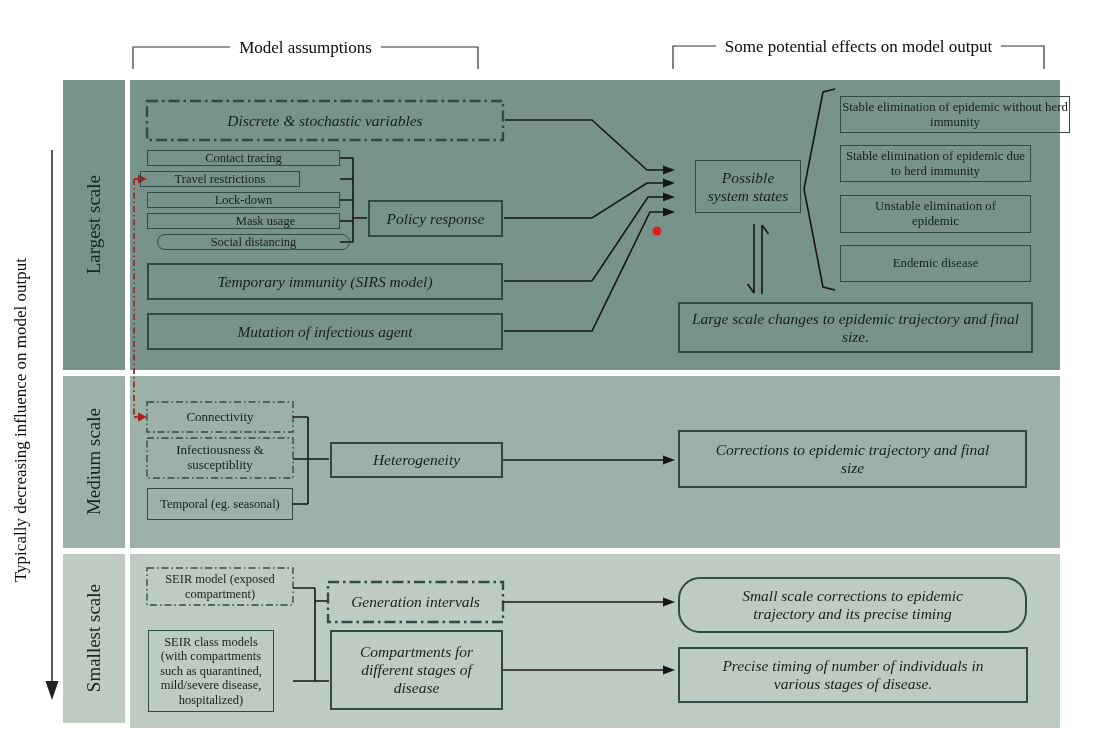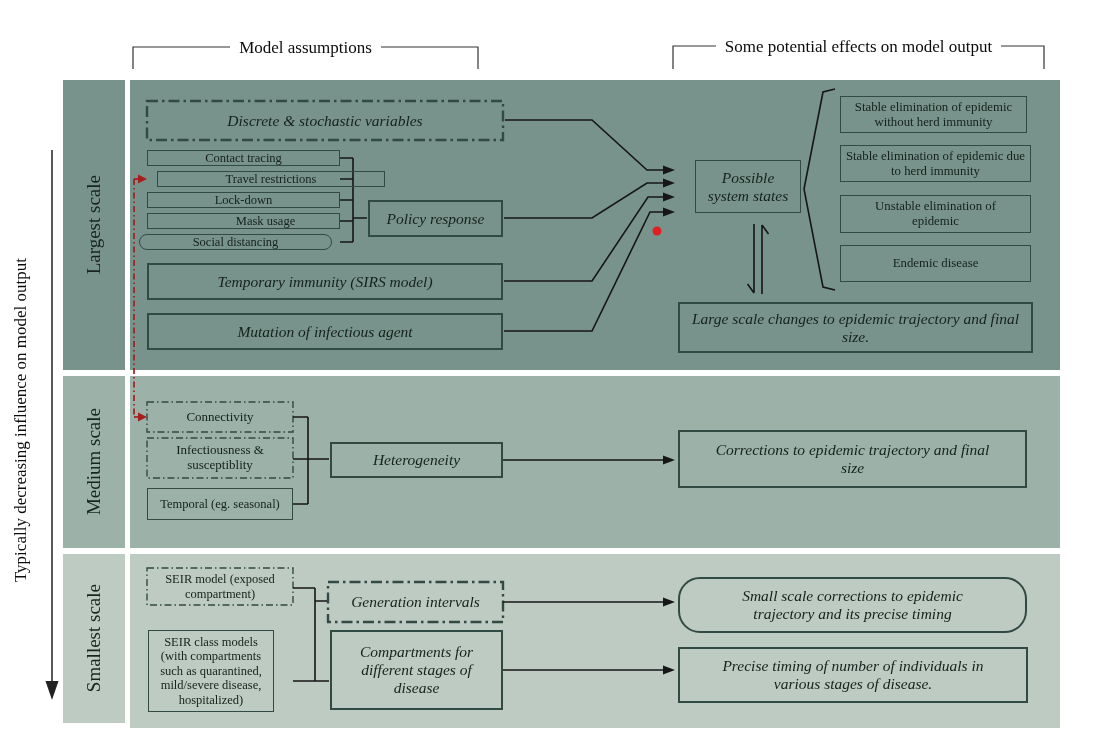--- a/index.html
+++ b/index.html
@@ -145,32 +145,32 @@
     <span>Some potential effects on model output</span>
   </div>
 
   <div class="axis-label-wrap">
     <span class="axis-label">Typically decreasing influence on model output</span>
   </div>
 
   <div class="box t16" style="left:147px;top:101px;width:356px;height:39px;">Discrete &amp; stochastic variables</div>
 
   <div class="box thin t125 nowrap" style="left:147px;top:150px;width:193px;height:16px;">Contact tracing</div>
-  <div class="box thin t125 nowrap" style="left:157px;top:171px;width:228px;height:16px;">Travel restrictions</div>
+  <div class="box thin t125 nowrap" style="left:140px;top:171px;width:160px;height:16px;">Travel restrictions</div>
   <div class="box thin t125 nowrap" style="left:147px;top:192px;width:193px;height:16px;">Lock-down</div>
   <div class="box thin t125 nowrap" style="left:147px;top:213px;width:193px;height:16px;padding-left:44px;">Mask usage</div>
-  <div class="box thin t125 nowrap" style="left:139px;top:234px;width:193px;height:16px;border-radius:8px;">Social distancing</div>
+  <div class="box thin t125 nowrap" style="left:157px;top:234px;width:193px;height:16px;border-radius:8px;">Social distancing</div>
 
   <div class="box thick t16 nowrap" style="left:368px;top:200px;width:135px;height:37px;">Policy response</div>
   <div class="box thick t16" style="left:147px;top:263px;width:356px;height:37px;">Temporary immunity (SIRS model)</div>
   <div class="box thick t16" style="left:147px;top:313px;width:356px;height:37px;">Mutation of infectious agent</div>
 
   <div class="box thin t16" style="left:695px;top:160px;width:106px;height:53px;padding:0 4px;">Possible system states</div>
 
-  <div class="box thin" style="left:840px;top:96px;width:187px;height:37px;font-size:12.8px;">Stable elimination of epidemic without herd immunity</div>
+  <div class="box thin" style="left:840px;top:96px;width:230px;height:37px;font-size:12.8px;">Stable elimination of epidemic without herd immunity</div>
   <div class="box thin" style="left:840px;top:145px;width:191px;height:37px;font-size:12.8px;">Stable elimination of epidemic due to herd immunity</div>
   <div class="box thin" style="left:840px;top:195px;width:191px;height:38px;font-size:12.8px;padding:0 20px;">Unstable elimination of epidemic</div>
   <div class="box thin" style="left:840px;top:245px;width:191px;height:37px;font-size:12.8px;">Endemic disease</div>
 
   <div class="box thick t16" style="left:678px;top:302px;width:355px;height:51px;">Large scale changes to epidemic trajectory and final size.</div>
 
   <div class="box t13 nowrap" style="left:147px;top:402px;width:146px;height:30px;">Connectivity</div>
   <div class="box t13" style="left:147px;top:438px;width:146px;height:40px;padding:0 12px;">Infectiousness &amp; susceptiblity</div>
   <div class="box thin nowrap" style="left:147px;top:488px;width:146px;height:32px;font-size:12.5px;">Temporal (eg. seasonal)</div>
   <div class="box thick t16 nowrap" style="left:330px;top:442px;width:173px;height:36px;">Heterogeneity</div>

